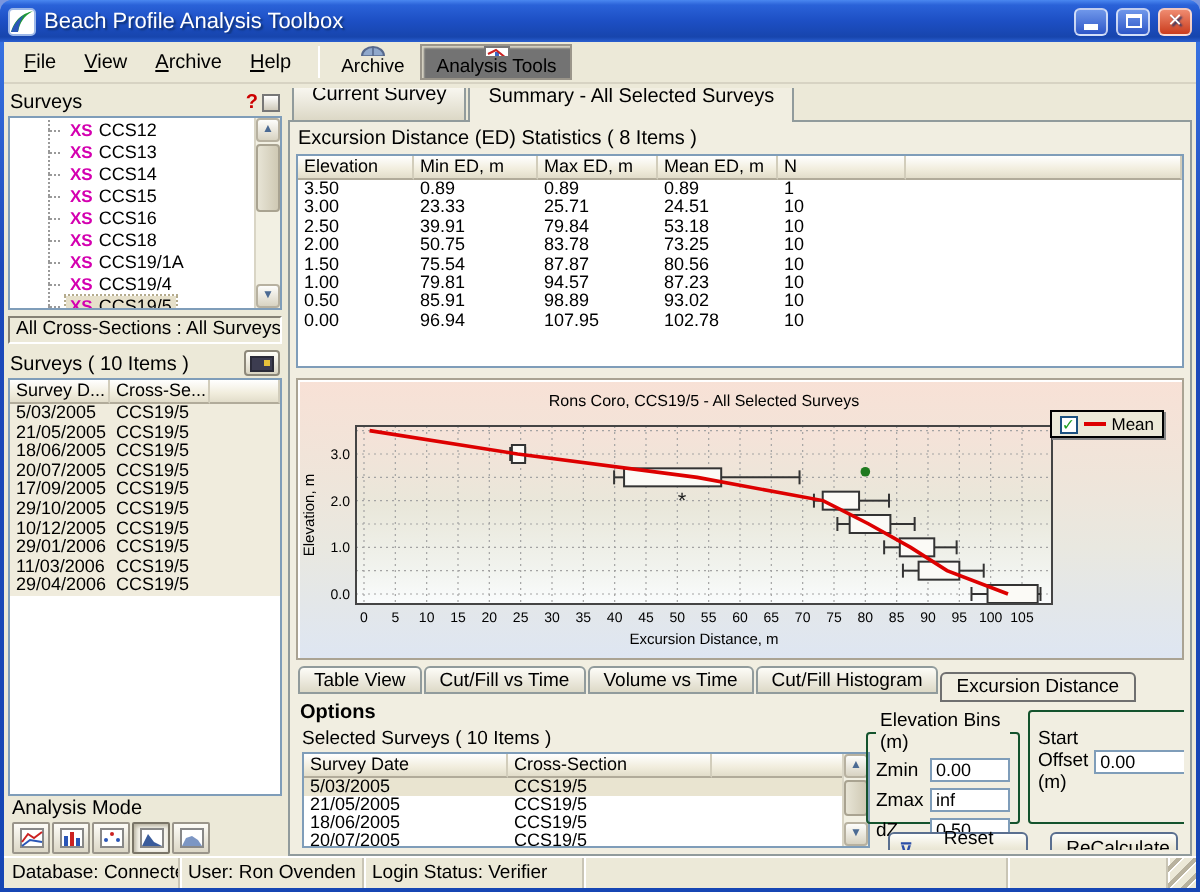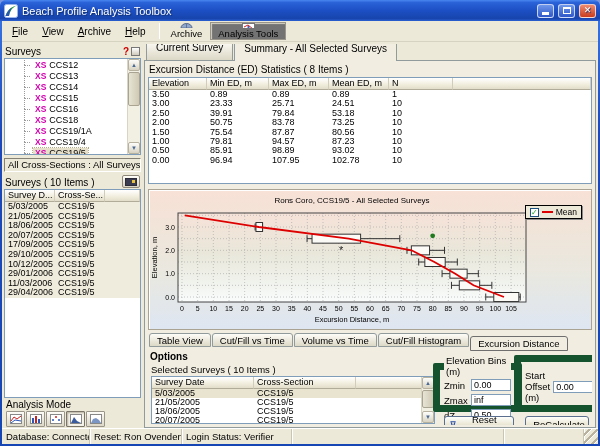--- a/index.html
+++ b/index.html
@@ -77,21 +77,21 @@
   
   .ctabs{display:flex;align-items:flex-start;height:18px;margin-top:3px;flex:none;gap:1px;padding-left:1px;}
   .ctab{font-size:9.5px;padding:1px 7px;border:1px solid #919b9c;border-radius:3px 3px 0 0;background:linear-gradient(#fdfcf7,#ddd9c7);height:14px;line-height:12px;}
   .ctab.active{margin-top:3px;background:#f1eee1;height:15px;border-color:#6f6f6f;}
   
   .options{flex:1;position:relative;overflow:hidden;font-size:9.5px;}
   .opt-title{position:absolute;left:2px;top:0;font-weight:bold;font-size:10px;}
   .opt-sel-label{position:absolute;left:3px;top:13px;font-size:9.5px;}
   .opt-tablewrap{position:absolute;left:3px;top:25px;width:284px;bottom:1px;background:#fff;border:1px solid #7f9db9;overflow:hidden;}
   .opt-scroll{position:absolute;right:0;top:0;bottom:0;width:13px;background:#f2f0e3;border-left:1px solid #d9d5c5;}
-  fieldset{border:7px solid #14532d;border-radius:2px;margin:0;padding:2px 4px;position:absolute;}
+  fieldset{border:1px solid #14532d;border-radius:2px;margin:0;padding:2px 4px;position:absolute;}
   fieldset legend{font-size:9.5px;padding:0 2px;}
   .fs-bins{left:285px;top:4px;width:77px;height:57px;}
   .fs-offset{left:366px;top:4px;width:80px;height:57px;padding-top:8px;}
   .field-row{display:flex;align-items:center;margin-bottom:3px;gap:3px;}
   .flabel{width:24px;font-size:9.5px;flex:none;}
   .xpinput{width:40px;height:12px;border:1px solid #7f9db9;font-size:9px;font-family:"Liberation Sans",sans-serif;padding:0 2px;background:#fff;}
   .offset-row{display:flex;align-items:center;gap:3px;}
   .offset-row .xpinput{width:46px;}
   .xpbtn{position:absolute;height:17px;border:1px solid #5a6f8f;border-radius:3px;background:linear-gradient(#fefefb,#ece9d8 45%,#d8d0bd);font-size:9.5px;font-family:"Liberation Sans",sans-serif;display:flex;align-items:center;justify-content:center;gap:4px;padding:0 6px;}
   .btn-reset{left:296px;top:65px;width:70px;}
@@ -551,20 +551,20 @@
               <span class="calc-glyph"></span>
               <span>ReCalculate</span>
             </button>
           </div>
         </div>
       </div>
     </div>
 
     <div class="statusbar">
         <div class="spanel" style="width: 88px;">Database: Connected</div>
-        <div class="spanel" style="width: 92px;">Reset: Ron Ovenden</div>
+        <div class="spanel" style="width: 92px;">User: Ron Ovenden</div>
         <div class="spanel" style="width: 110px;">Login Status: Verifier</div>
         <div class="spanel fill"></div>
         <div class="spanel" style="width: 80px;"></div>
         <div class="grip"></div>
       </div>
   </div>
 </div>
 
 </body></html>

